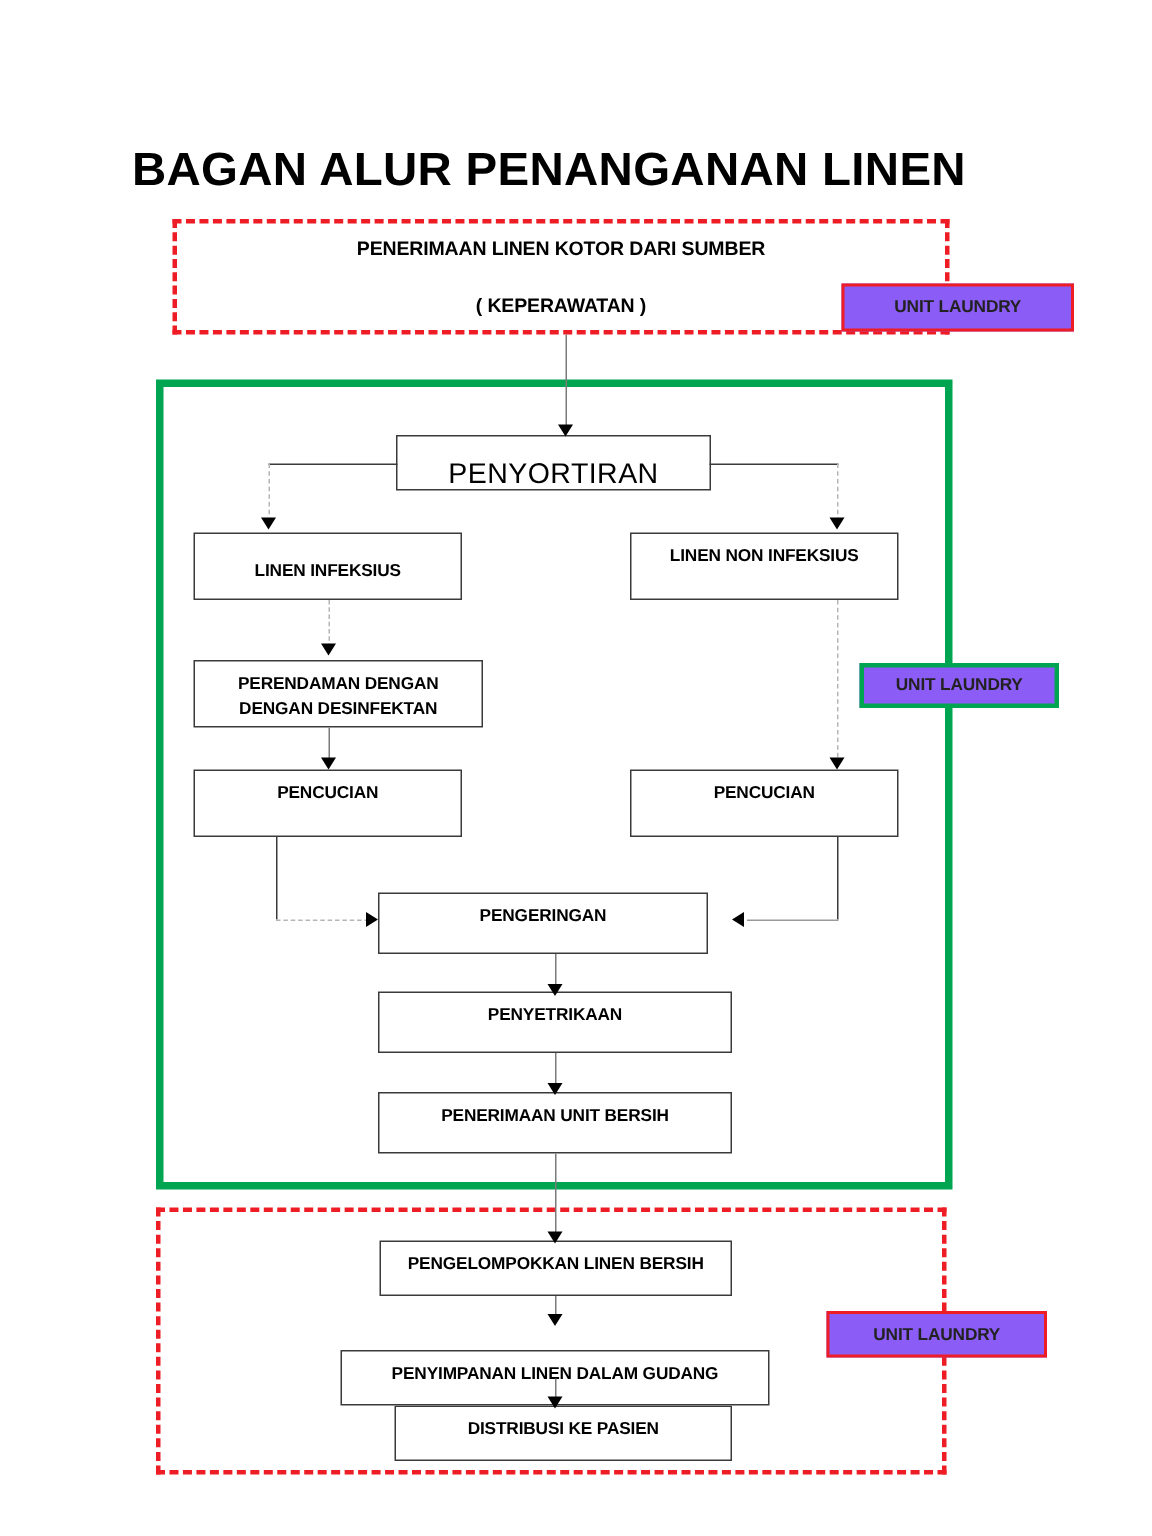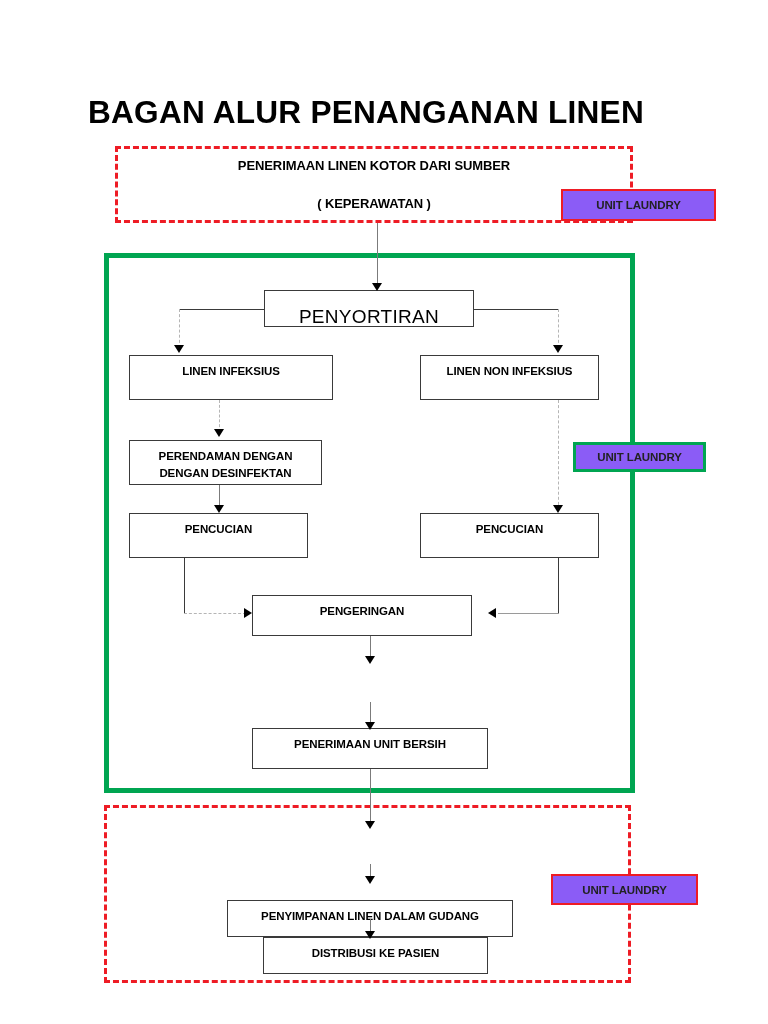--- a/index.html
+++ b/index.html
@@ -153,21 +153,21 @@
 
   <div class="hline" style="left:179px; top:309px; width:86px;"></div>
   <div class="hline" style="left:473px; top:309px; width:86px;"></div>
 
   <div class="vline dash" style="left:179px; top:309px; height:39px;"></div>
   <div class="arrow-down" style="left:174px; top:345px;"></div>
 
   <div class="vline dash" style="left:558px; top:309px; height:39px;"></div>
   <div class="arrow-down" style="left:553px; top:345px;"></div>
 
-  <div class="box" style="left:129px; top:355px; width:204px; height:45px;">
+  <div class="box" style="left:129px; top:355px; width:179px; height:45px;justify-content:center;">
     <span class="ln">LINEN INFEKSIUS</span>
   </div>
 
   <div class="box" style="left:420px; top:355px; width:179px; height:45px;">
     <span class="ln">LINEN NON INFEKSIUS</span>
   </div>
 
   <div class="vline dash" style="left:219px; top:400px; height:32px;"></div>
   <div class="arrow-down" style="left:214px; top:429px;"></div>
 
@@ -200,33 +200,39 @@
   <div class="hline light" style="left:498px; top:613px; width:61px;"></div>
   <div class="arrow-left" style="left:488px; top:608px;"></div>
 
   <div class="box" style="left:252px; top:595px; width:220px; height:41px;">
     <span class="ln">PENGERINGAN</span>
   </div>
 
   <div class="vline" style="left:370px; top:636px; height:26px;"></div>
   <div class="arrow-down" style="left:365px; top:656px;"></div>
 
+  <div class="box" style="left:252px; top:661px; width:236px; height:41px;">
+    <span class="ln">PENYETRIKAAN</span>
+  </div>
 
   <div class="vline" style="left:370px; top:702px; height:26px;"></div>
   <div class="arrow-down" style="left:365px; top:722px;"></div>
 
   <div class="box" style="left:252px; top:728px; width:236px; height:41px;">
     <span class="ln">PENERIMAAN UNIT BERSIH</span>
   </div>
 
   <div class="vline" style="left:370px; top:769px; height:58px; z-index:7;"></div>
   <div class="arrow-down" style="left:365px; top:821px; z-index:7;"></div>
 
   <div class="frame frame-dashed-red" style="left:104px; top:805px; width:527px; height:178px;"></div>
 
+  <div class="box" style="left:253px; top:827px; width:235px; height:37px;">
+    <span class="ln">PENGELOMPOKKAN LINEN BERSIH</span>
+  </div>
 
   <div class="vline" style="left:370px; top:864px; height:18px;"></div>
   <div class="arrow-down" style="left:365px; top:876px;"></div>
 
   <div class="box" style="left:227px; top:900px; width:286px; height:37px;">
     <span class="ln">PENYIMPANAN LINEN DALAM GUDANG</span>
   </div>
 
   <div class="vline" style="left:370px; top:919px; height:18px;"></div>
   <div class="arrow-down" style="left:365px; top:931px;"></div>

